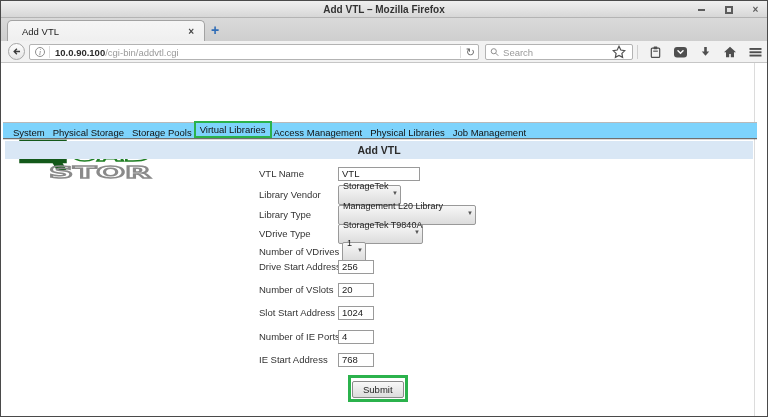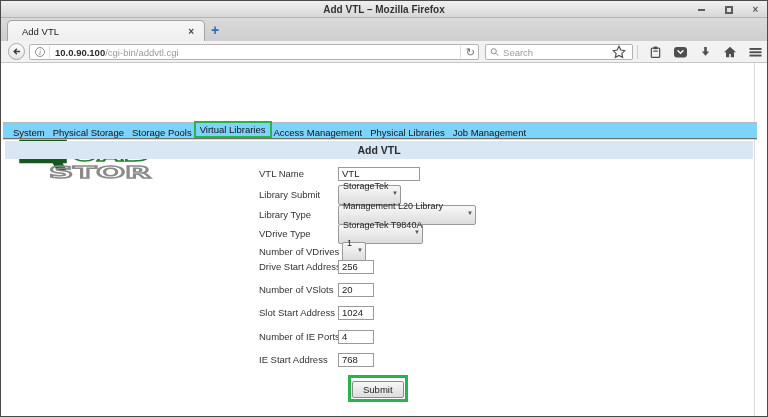--- a/index.html
+++ b/index.html
@@ -187,21 +187,21 @@
 
     <div class="page-header">
       <span>Add VTL</span>
     </div>
 
     <div class="form-row" style="top:103px;">
       <span class="form-label">VTL Name</span>
       <input class="ti w-text1" value="VTL" style="">
     </div>
     <div class="form-row" style="top:124px;">
-      <span class="form-label">Library Submit</span>
+      <span class="form-label">Library Vendor</span>
       <span class="sel w-sel1">
         <span class="sel-val">StorageTek</span>
         <span class="chev">▼</span>
       </span>
     </div>
     <div class="form-row" style="top:144px;">
       <span class="form-label">Library Type</span>
       <span class="sel w-sel2">
         <span class="sel-val">Management L20 Library</span>
         <span class="chev">▼</span>

